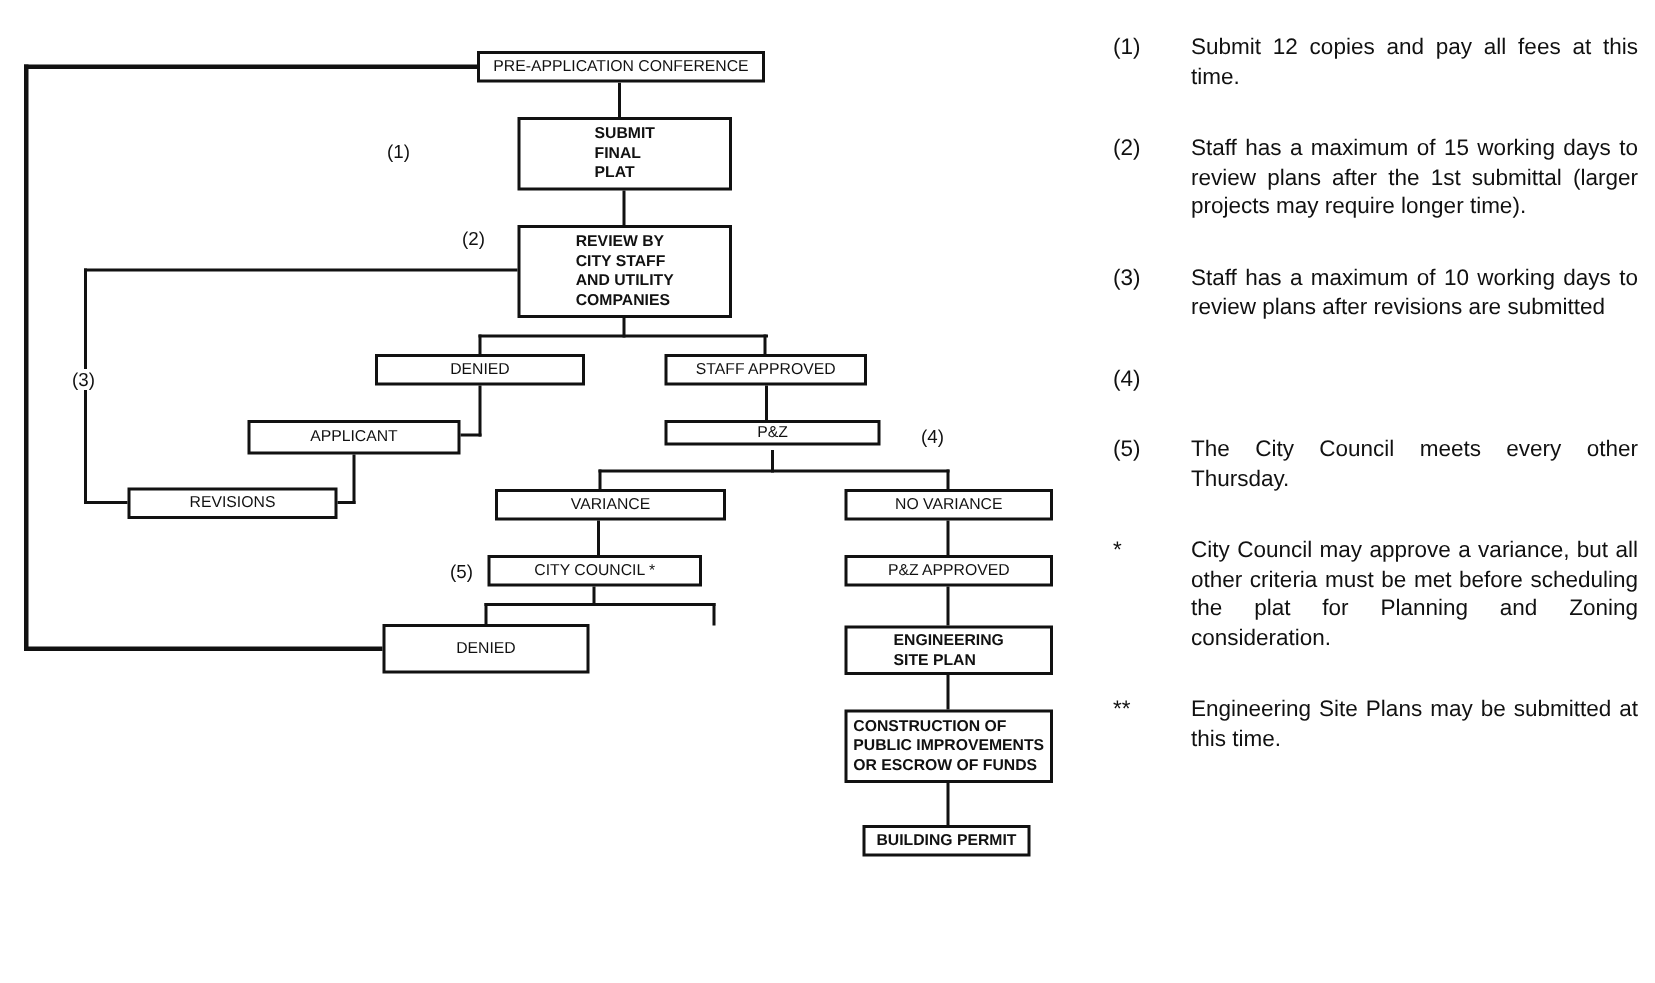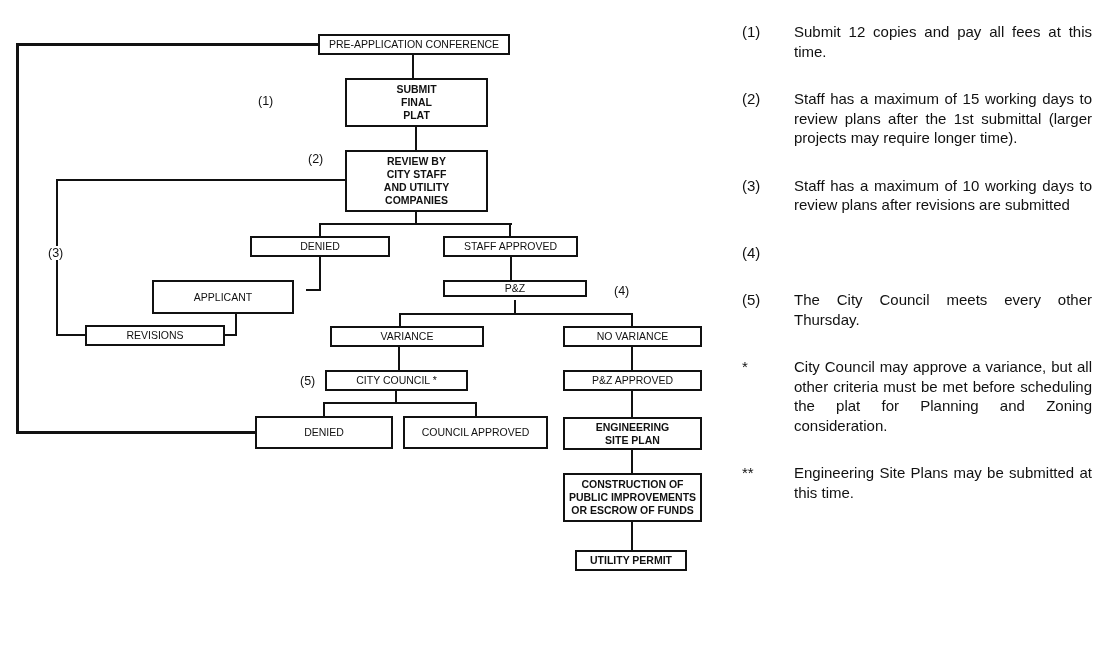--- a/index.html
+++ b/index.html
@@ -15,21 +15,21 @@
     width: 1103px; height: 655px;
     background: #ffffff;
     overflow: hidden;
   }
   
   .node {
     position: absolute;
     border: 2px solid #111111;
     background: #ffffff;
     display: flex; align-items: center; justify-content: center;
-    text-align: center;
+    text-align: left;
     font-size: 10.5px;
     line-height: 1.22;
     white-space: pre-line;
     z-index: 2;
   }
   .node.bold { font-weight: bold; }
   
   .ln { position: absolute; background: #111111; z-index: 1; }
   
   .steplabel {
@@ -59,35 +59,34 @@
   <div class="node" style="left:318px;top:34px;width:192px;height:21px">PRE-APPLICATION CONFERENCE</div>
   <div class="node bold" style="left:345px;top:78px;width:143px;height:49px">SUBMIT
 FINAL
 PLAT</div>
   <div class="node bold" style="left:345px;top:150px;width:143px;height:62px">REVIEW BY
 CITY STAFF
 AND UTILITY
 COMPANIES</div>
   <div class="node" style="left:250px;top:236px;width:140px;height:21px">DENIED</div>
   <div class="node" style="left:443px;top:236px;width:135px;height:21px">STAFF APPROVED</div>
-  <div class="node" style="left:152px;top:280px;width:142px;height:34px">APPLICANT</div>
+  <div class="node" style="left:165px;top:280px;width:142px;height:23px">APPLICANT</div>
   <div class="node" style="left:85px;top:325px;width:140px;height:21px">REVISIONS</div>
   <div class="node" style="left:443px;top:280px;width:144px;height:17px">P&amp;Z</div>
   <div class="node" style="left:330px;top:326px;width:154px;height:21px">VARIANCE</div>
   <div class="node" style="left:563px;top:326px;width:139px;height:21px">NO VARIANCE</div>
   <div class="node" style="left:325px;top:370px;width:143px;height:21px">CITY COUNCIL *</div>
   <div class="node" style="left:255px;top:416px;width:138px;height:33px">DENIED</div>
-  <div class="node" style="left:403px;top:416px;width:145px;height:33px">COUNCIL APPROVED</div>
   <div class="node" style="left:563px;top:370px;width:139px;height:21px">P&amp;Z APPROVED</div>
   <div class="node bold" style="left:563px;top:417px;width:139px;height:33px">ENGINEERING
 SITE PLAN</div>
   <div class="node bold" style="left:563px;top:473px;width:139px;height:49px">CONSTRUCTION OF
 PUBLIC IMPROVEMENTS
 OR ESCROW OF FUNDS</div>
-  <div class="node bold" style="left:575px;top:550px;width:112px;height:21px">UTILITY PERMIT</div>
+  <div class="node bold" style="left:575px;top:550px;width:112px;height:21px">BUILDING PERMIT</div>
 
   <div class="ln" style="left:412px;top:55px;width:2px;height:24px"></div>
   <div class="ln" style="left:415px;top:126px;width:2px;height:25px"></div>
   <div class="ln" style="left:415px;top:211px;width:2px;height:14px"></div>
   <div class="ln" style="left:319px;top:223px;width:193px;height:2px"></div>
   <div class="ln" style="left:319px;top:223px;width:2px;height:14px"></div>
   <div class="ln" style="left:509px;top:223px;width:2px;height:14px"></div>
   <div class="ln" style="left:319px;top:256px;width:2px;height:35px"></div>
   <div class="ln" style="left:306px;top:289px;width:15px;height:2px"></div>
   <div class="ln" style="left:235px;top:300px;width:2px;height:36px"></div>

